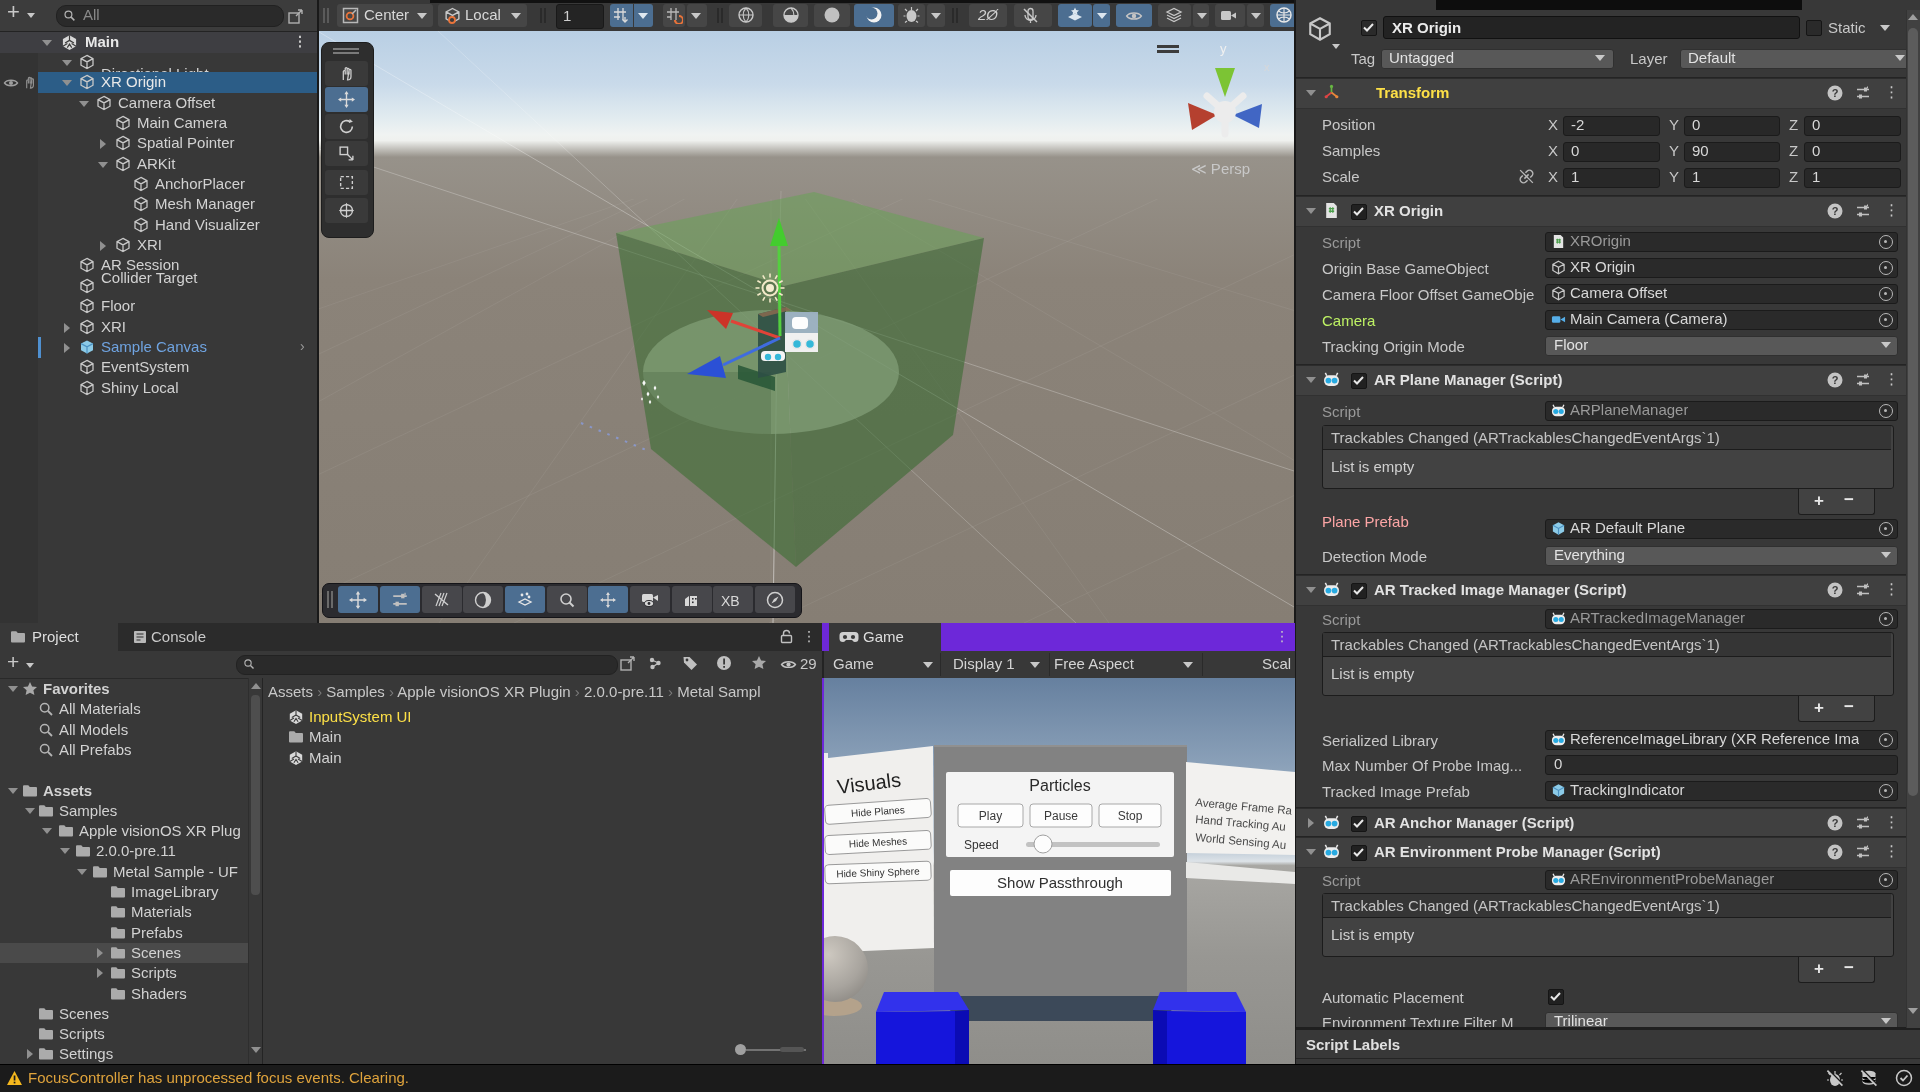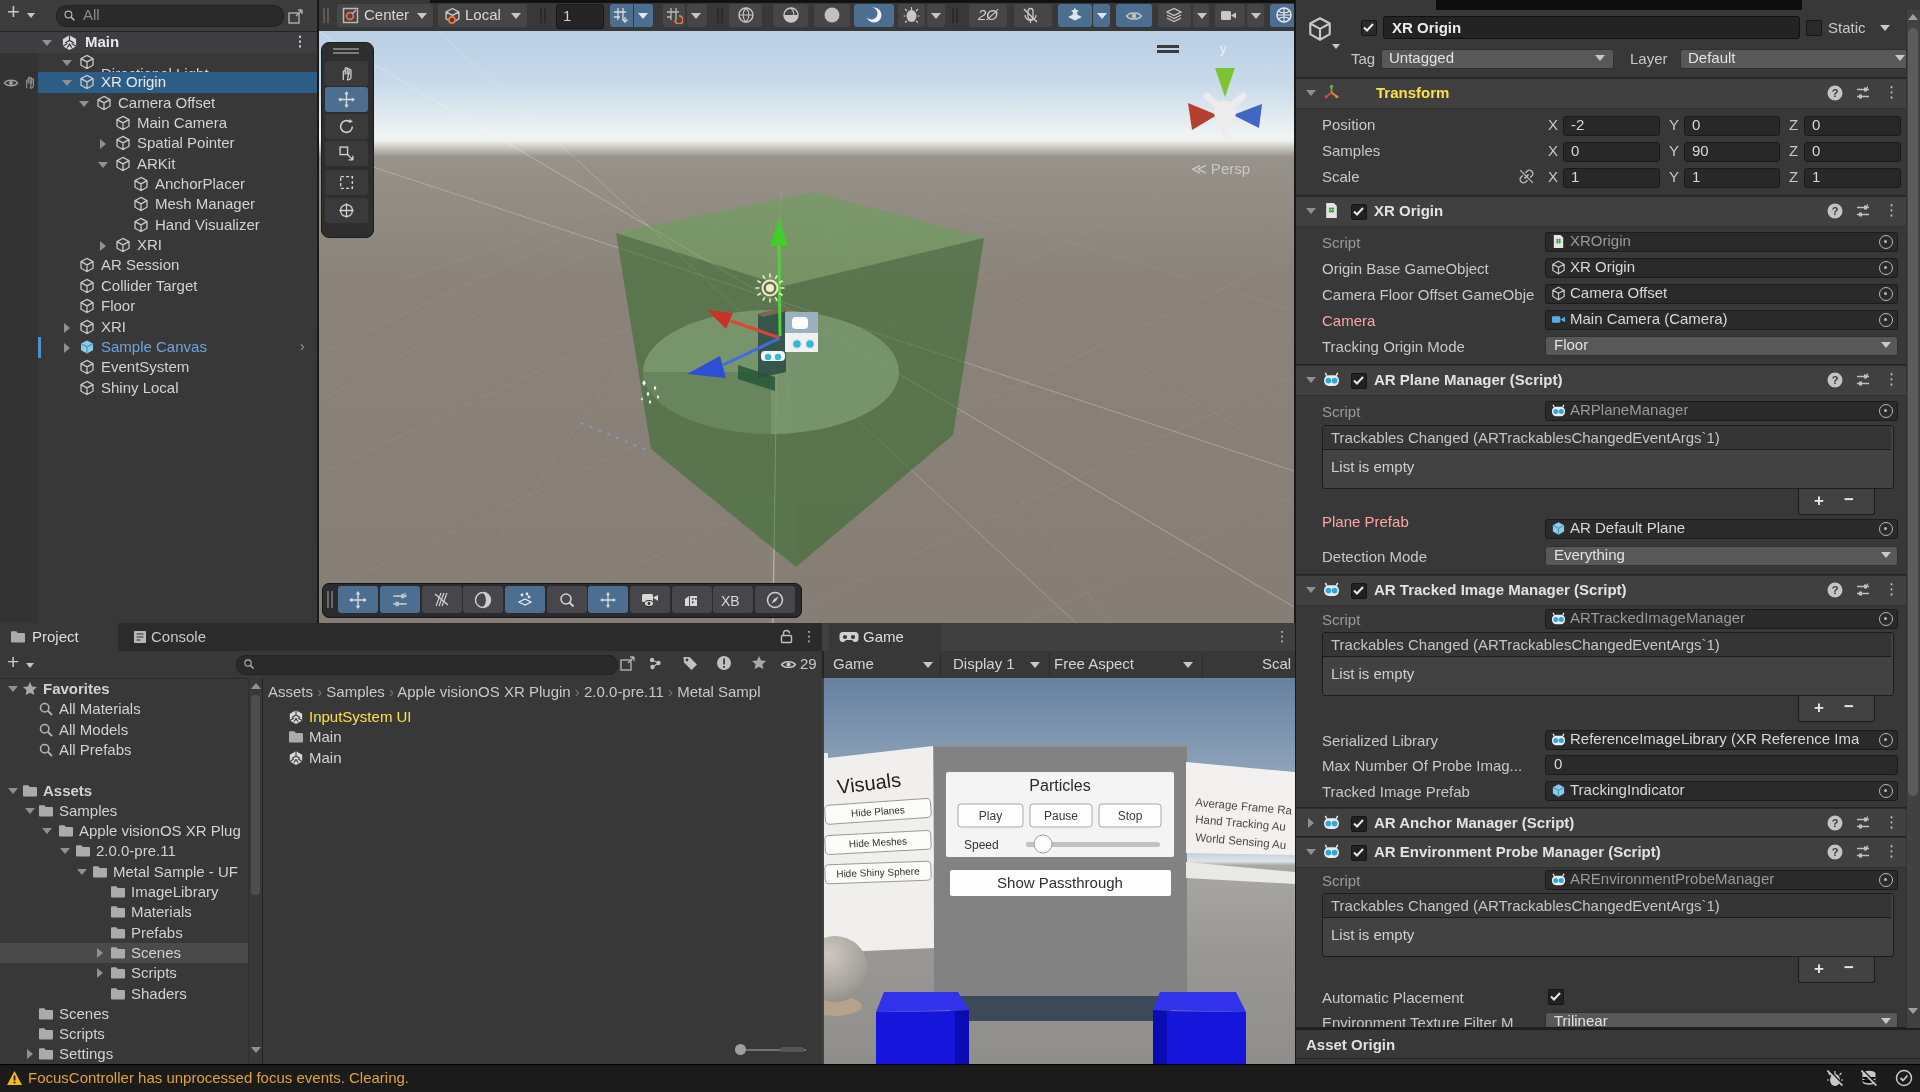--- a/index.html
+++ b/index.html
@@ -185,21 +185,21 @@
         <use href="#cube"></use>
       </svg>
 <div class="tx" style="left:137px;top:235px;color:#d2d2d2">XRI</div>
 <svg class="ico" style="left:79px;top:257px" width="16" height="16">
         <use href="#cube"></use>
       </svg>
 <div class="tx" style="left:101px;top:255px;color:#d2d2d2">AR Session</div>
 <svg class="ico" style="left:79px;top:278px" width="16" height="16">
         <use href="#cube"></use>
       </svg>
-<div class="tx" style="left:101px;top:276px;color:#d2d2d2">Collider Target</div>
+<div class="tx" style="left:101px;top:268px;color:#d2d2d2">Collider Target</div>
 <svg class="ico" style="left:79px;top:298px" width="16" height="16">
         <use href="#cube"></use>
       </svg>
 <div class="tx" style="left:101px;top:296px;color:#d2d2d2">Floor</div>
 <div class="tr" style="left:64px;top:323px"></div>
 <svg class="ico" style="left:79px;top:319px" width="16" height="16">
         <use href="#cube"></use>
       </svg>
 <div class="tx" style="left:101px;top:317px;color:#d2d2d2">XRI</div>
 <div class="a" style="left:38px;top:337px;width:3px;height:21px;background:#4f90d0"></div>
@@ -643,21 +643,21 @@
       </svg>
 <div class="tx" style="left:309px;top:104px;color:#d2d2d2">Main</div>
 <svg class="ico" style="left:288px;top:127px" width="16" height="16">
         <use href="#uni"></use>
       </svg>
 <div class="tx" style="left:309px;top:125px;color:#d2d2d2">Main</div>
 <div class="a" style="left:746px;top:426px;width:60px;height:2px;background:#737373"></div>
 <div class="a" style="left:735px;top:421px;width:11px;height:11px;border-radius:50%;background:#a0a0a0"></div>
 <div class="a" style="left:0px;top:424px;width:24px;height:5px;border-radius:3px;background:#555;margin-left:780px"></div>
 </div>
-<div class="a" style="left:822px;top:623px;width:473px;height:441px;background:#404040">
+<div class="a" style="left:822px;top:623px;width:473px;height:441px;background:#6d28d9">
 <div class="a" style="left:7px;top:0;width:112px;height:28px;background:#383838"></div>
 <svg class="ico" style="left:17px;top:8px" width="20" height="12">
         <use href="#gpad"></use>
       </svg>
 <div class="tx" style="left:41px;top:4px;color:#dedede">Game</div>
 <div class="tx" style="left:453px;top:3px;color:#c8c8c8;font-size:14px">⋮</div>
 <div class="a" style="left:0;top:28px;width:473px;height:27px;background:#383838"></div>
 <div class="a" style="left:0;top:28px;width:2px;height:27px;background:#232323"></div>
 <div class="tx" style="left:11px;top:31px;color:#d4d4d4">Game</div>
 <div class="cd" style="left:101px;top:39px"></div>
@@ -829,21 +829,21 @@
       </svg>
       <div class="tx" style="left:274px;top:257px;color:#d8d8d8;max-width:305px;overflow:hidden">XR Origin</div>
       <div class="obi" style="left:583px;top:261px"></div>
 <div class="tx" style="left:26px;top:285px;color:#c8c8c8;width:222px;overflow:hidden;white-space:nowrap">Camera Floor Offset GameObje</div>
 <div class="fld" style="left:249px;top:284px;width:351px;background:#2a2a2a"></div>
       <svg class="ico" style="left:255px;top:286px" width="15" height="15">
         <use href="#cube"></use>
       </svg>
       <div class="tx" style="left:274px;top:283px;color:#d8d8d8;max-width:305px;overflow:hidden">Camera Offset</div>
       <div class="obi" style="left:583px;top:287px"></div>
-<div class="tx" style="left:26px;top:311px;color:#fca5a5;white-space:nowrap">Camera</div>
+<div class="tx" style="left:26px;top:311px;color:#bef264;white-space:nowrap">Camera</div>
 <div class="fld" style="left:249px;top:310px;width:351px;background:#2a2a2a"></div>
       <svg class="ico" style="left:255px;top:312px" width="15" height="15">
         <use href="#cam"></use>
       </svg>
       <div class="tx" style="left:274px;top:309px;color:#d8d8d8;max-width:305px;overflow:hidden">Main Camera (Camera)</div>
       <div class="obi" style="left:583px;top:313px"></div>
 <div class="tx" style="left:26px;top:337px;color:#c8c8c8;white-space:nowrap">Tracking Origin Mode</div>
 <div class="dd" style="left:249px;top:336px;width:351px"></div>
       <div class="tx" style="left:258px;top:335px;color:#e2e2e2">Floor</div>
       <div class="cd" style="left:585px;top:342px"></div>
@@ -997,21 +997,21 @@
 <div class="cb" style="left:252px;top:989px;background:#212121"></div>
 <svg class="ico" style="left:254px;top:992px" width="11" height="9">
         <path d="M1 4.5 L4 7.5 L10 1" stroke="#e8e8e8" stroke-width="2" fill="none"></path>
       </svg>
 <div class="tx" style="left:26px;top:1013px;color:#c8c8c8;width:222px;overflow:hidden;white-space:nowrap">Environment Texture Filter M</div>
 <div class="dd" style="left:249px;top:1012px;width:351px"></div>
       <div class="tx" style="left:258px;top:1011px;color:#e2e2e2">Trilinear</div>
       <div class="cd" style="left:585px;top:1018px"></div>
 <div class="a" style="left:0;top:1027px;width:624px;height:3px;background:#1f1f1f"></div>
 <div class="a" style="left:0;top:1030px;width:624px;height:34px;background:#383838"></div>
-<div class="tx b" style="left:10px;top:1035px;color:#e0e0e0">Asset Origin</div>
+<div class="tx b" style="left:10px;top:1035px;color:#e0e0e0">Script Labels</div>
 <div class="sep" style="top:1058px"></div>
 <div class="a" style="left:610px;top:10px;width:14px;height:1018px;background:#414141;border-left:1px solid #333"></div>
 <div class="td" style="left:612px;top:14px;border-top:none;border-bottom:6px solid #a0a0a0"></div>
 <div class="a" style="left:612px;top:28px;width:10px;height:768px;background:#5c5c5c;border-radius:5px"></div>
 <div class="td" style="left:612px;top:1008px;border-top-color:#a0a0a0"></div>
 </div>
 <div class="a" style="left:0;top:1064px;width:1920px;height:28px;background:#1b1b1b;border-top:1px solid #000"></div>
 <svg class="ico" style="left:6px;top:1070px" width="17" height="16">
       <path d="M8.5 1 L16 15 H1 Z" fill="#f5b81e"></path>
       <rect x="7.7" y="5.5" width="1.7" height="5" fill="#1b1b1b"></rect>

